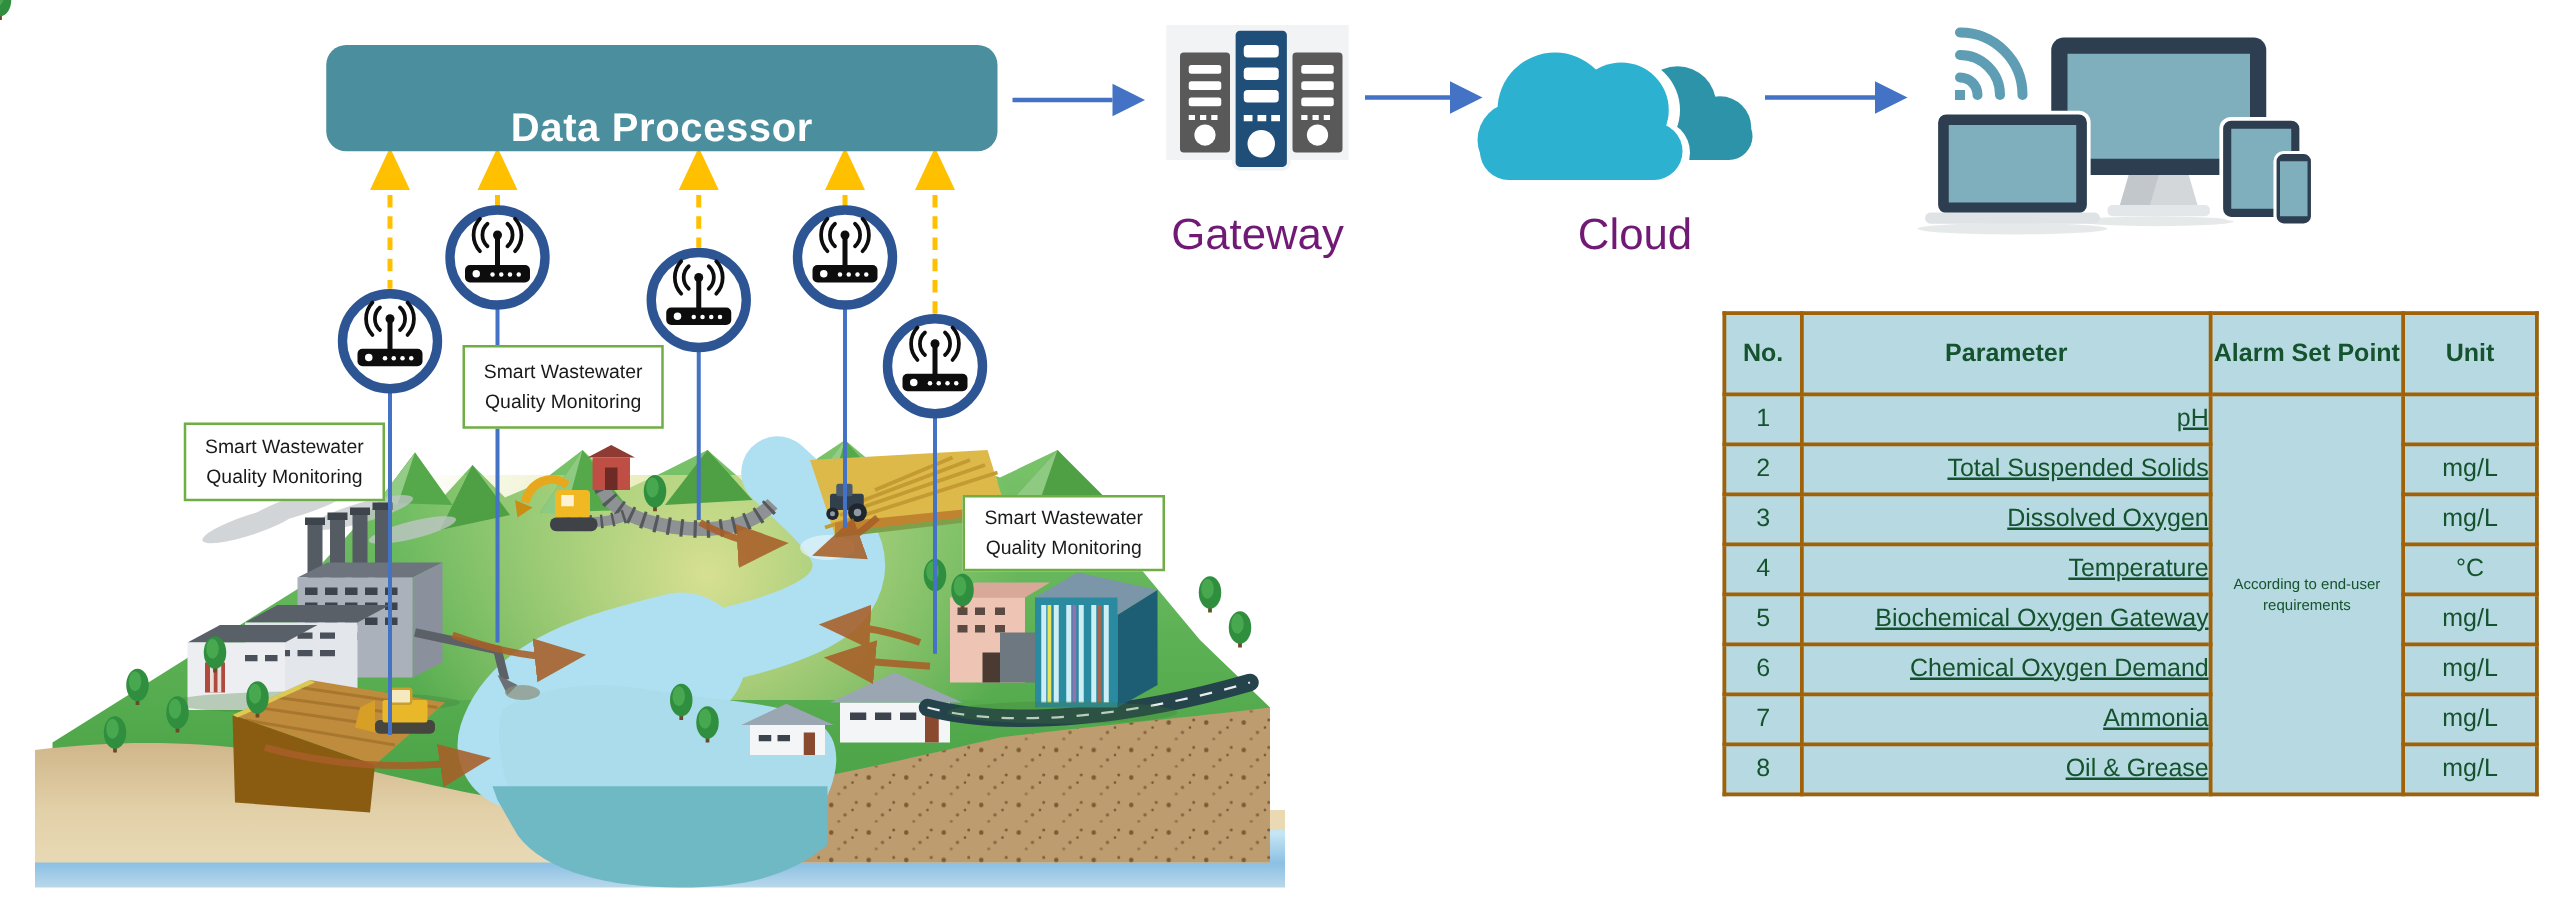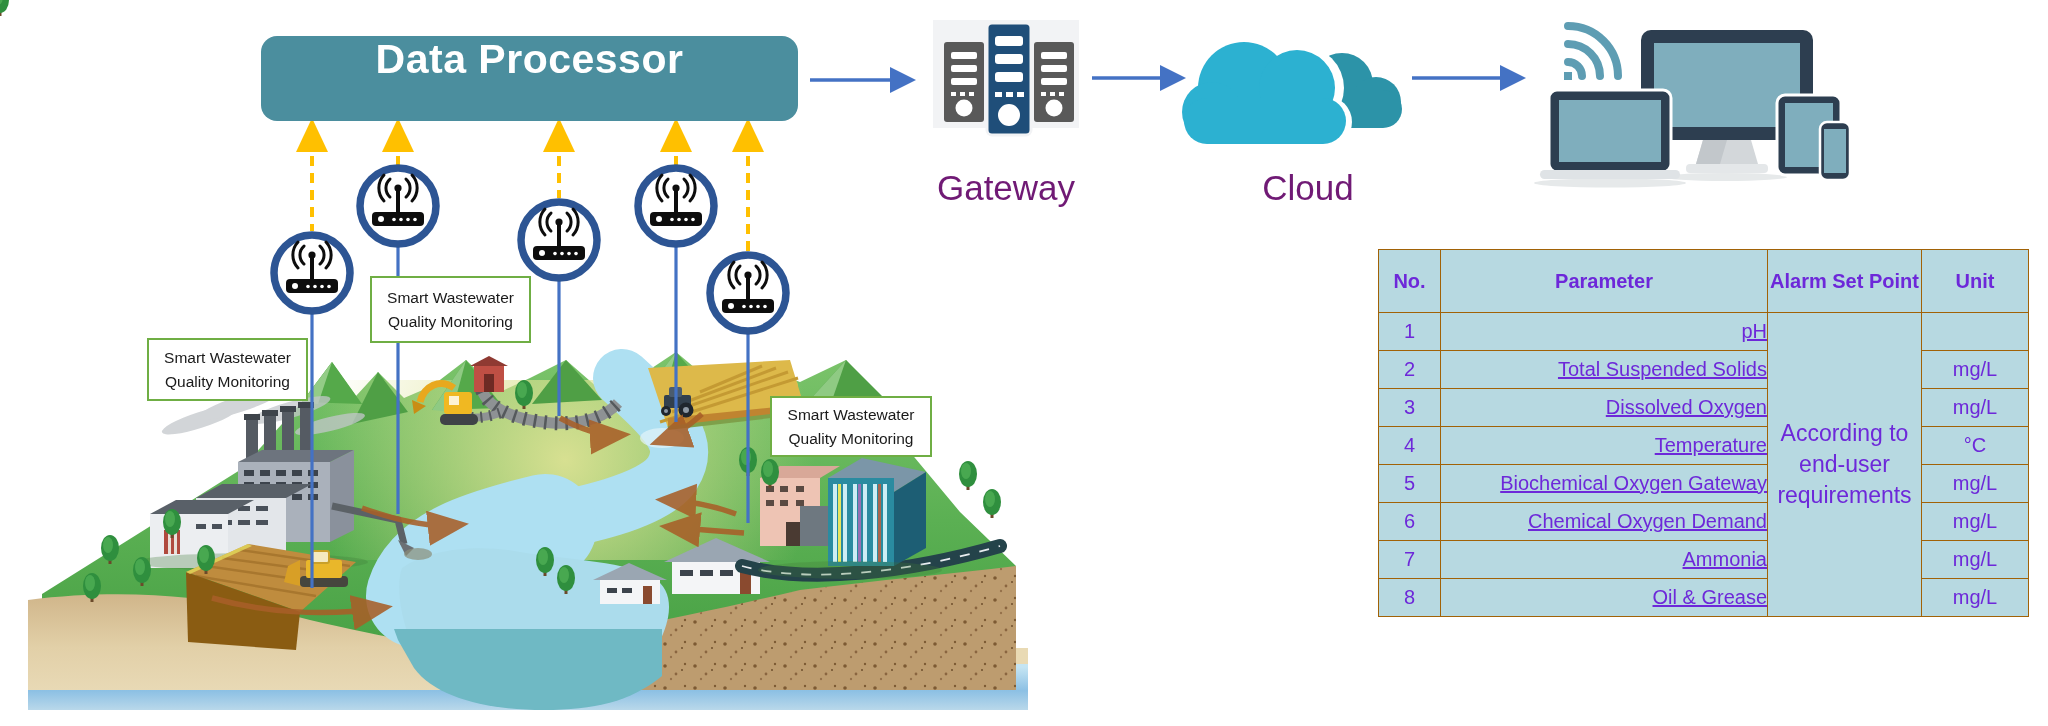--- a/index.html
+++ b/index.html
@@ -1,43 +1,43 @@
 <!DOCTYPE html>
 <html><head>
 <meta charset="utf-8">
 <style>
   html,body{margin:0;padding:0;background:#ffffff;}
   #stage{position:relative;width:2048px;height:726px;background:#ffffff;overflow:hidden;
          font-family:"Liberation Sans", sans-serif;}
   #scene{position:absolute;left:0;top:0;width:2048px;height:726px;}
 
   .dp-box{position:absolute;left:261px;top:36px;width:537px;height:85px;
-          background:#4B8E9E;border-radius:16px;display:flex;align-items:flex-start;justify-content:center;
-          color:#ffffff;font-size:41px;font-weight:600;letter-spacing:0.5px;}
+          background:#4B8E9E;border-radius:16px;display:flex;align-items:flex-end;justify-content:center;
+          color:#ffffff;font-size:32px;font-weight:600;letter-spacing:0.5px;}
   .flow-label{position:absolute;text-align:center;color:#701a75;font-size:35px;font-weight:500;}
   #gateway-label{left:916px;top:168px;width:180px;}
   #cloud-label{left:1218px;top:168px;width:180px;}
 
   .sensor-label{position:absolute;background:#ffffff;border:2.5px solid #6FAE44;
                 display:flex;flex-direction:column;align-items:center;justify-content:center;
                 font-size:15.5px;line-height:1.5;color:#1a1a1a;text-align:center;font-weight:500;}
   #sensor-label-1{left:147px;top:338px;width:157px;height:59px;}
   #sensor-label-2{left:370px;top:276px;width:157px;height:63px;}
   #sensor-label-3{left:770px;top:396px;width:158px;height:57px;}
 
   .param-table{position:absolute;left:1378px;top:249px;border-collapse:collapse;
                background:#B7D9E1;table-layout:fixed;}
-  .param-table th,.param-table td{border:1px solid #a16207;color:#6d28d9;font-size:20px;
+  .param-table th,.param-table td{border:3px solid #a16207;color:#14532d;font-size:20px;
                padding:0;overflow:hidden;}
   .param-table th{font-weight:700;height:62px;line-height:1.2;}
   .param-table td{height:37px;}
   .col-no{width:62px;} .col-param{width:327px;} .col-alarm{width:154px;} .col-unit{width:107px;}
   td.c-no{text-align:center;}
   td.c-param{text-align:right;padding-left:9px;text-decoration:underline;}
-  td.c-alarm{text-align:center;line-height:1.35;font-size:23px;}
+  td.c-alarm{text-align:center;line-height:1.35;font-size:12px;}
   td.c-unit{text-align:center;margin-left:28px;}
 </style>
 </head>
 <body>
 
 <div id="stage">
 
 <svg id="scene" viewBox="0 0 2048 726">
   <defs>
     <linearGradient id="landGrad" x1="0" y1="350" x2="0" y2="660" gradientUnits="userSpaceOnUse">

